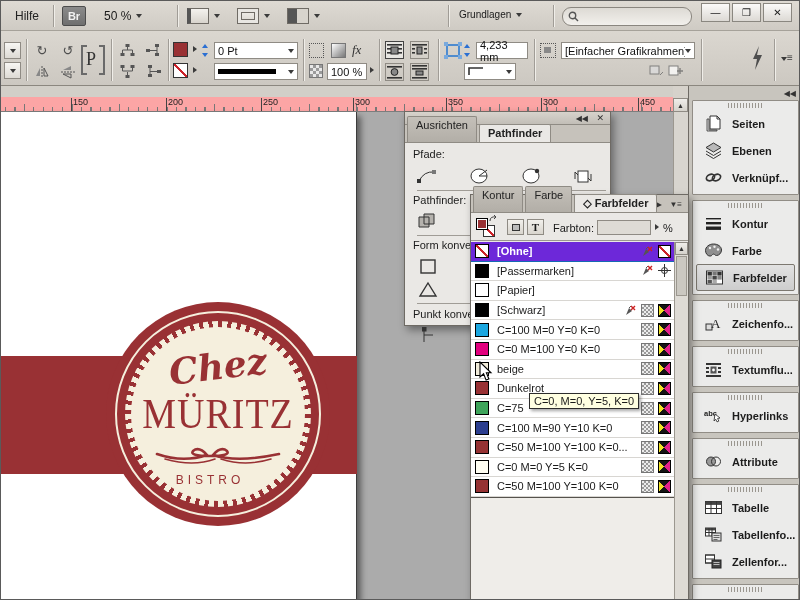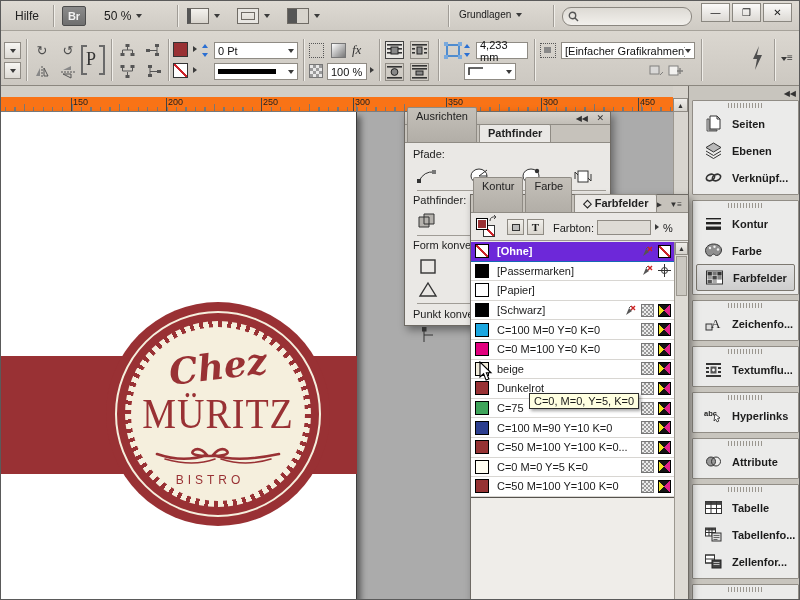--- a/index.html
+++ b/index.html
@@ -30,21 +30,21 @@
   .spinner i{display:block;width:0;height:0;border-left:3px solid transparent;border-right:3px solid transparent}
   .spinner i.up{border-bottom:4px solid #2a6fd3}
   .spinner i.dn{border-top:4px solid #2a6fd3}
   .swatch-proxy{position:absolute;width:15px;height:15px;border:1px solid #333}
   .none-diag{background:#fff linear-gradient(to top right,transparent 44%,#cc2229 44%,#cc2229 56%,transparent 56%)}
   .tiny-arr{position:absolute;width:0;height:0;border-top:3.5px solid transparent;border-bottom:3.5px solid transparent;border-left:4px solid #3a3a3a}
   .checker{background:repeating-conic-gradient(#9a9a9a 0 25%,#e8e8e8 0 50%) 0 0/6px 6px}
 
   
   .rulerwrap{position:absolute;left:0;top:85px;width:672px;height:26px;background:#d2cfc8}
-  .ruler{position:absolute;left:0;top:11px;width:672px;height:15px;background:#f97316;border-bottom:1px solid #7d7d7d}
+  .ruler{position:absolute;left:0;top:11px;width:672px;height:15px;background:#fca5a5;border-bottom:1px solid #7d7d7d}
   .ruler-ticks{position:absolute;left:0;right:0;bottom:0;height:14px;
     background:repeating-linear-gradient(90deg,#777 0 1px,transparent 1px 9.5px) 3.5px bottom/100% 4px no-repeat,
                repeating-linear-gradient(90deg,#777 0 1px,transparent 1px 47.5px) 22.5px bottom/100% 7px no-repeat}
   .rlabel{position:absolute;top:0;font-size:9px;color:#222}
   .rtick{position:absolute;bottom:0;width:1px;height:13px;background:#444}
   .scrollbtn{position:absolute;background:linear-gradient(#f0eeea,#d5d2cb);border:1px solid #8f8b84;display:flex;align-items:center;justify-content:center;font-size:7px;color:#333}
 
   
   .canvas{position:absolute;left:0;top:111px;width:672px;height:489px;background:#ababab}
   .page{position:absolute;left:0;top:0;width:356px;height:489px;background:#fff;border-right:1px solid #3c3c3c;box-shadow:4px 4px 6px rgba(0,0,0,.45)}
@@ -57,21 +57,21 @@
   .badge .script{position:absolute;left:0;right:0;top:18px;font-family:"DejaVu Serif",serif;font-style:italic;font-weight:bold;font-size:36px;color:var(--red);transform:rotate(-7deg)}
   .badge .name{position:absolute;left:0;right:0;top:64px;font-family:"Liberation Serif",serif;font-size:38px;color:var(--red);letter-spacing:1px;transform:scaleY(1.12)}
   .badge .flourish{position:absolute;left:22px;top:112px}
   .badge .sub{position:absolute;left:0;right:16px;top:146px;font-size:12px;letter-spacing:4px;color:var(--red)}
 
   
   .panel{position:absolute;background:#eae8e5;border:1px solid #6e6a64;box-shadow:3px 4px 8px rgba(0,0,0,.4)}
   .p-header{height:13px;background:linear-gradient(#d7d3cc,#c2beb7);border-bottom:1px solid #8f8b84;position:relative}
   .p-hbtn{position:absolute;top:1px;font-size:8px;color:#333;line-height:11px}
   .tabstrip{height:18px;background:#c6c2bb;display:flex;align-items:flex-end;position:relative;border-bottom:1px solid #8f8b84}
-  .tab{height:35px;padding:0 8px;font-size:11px;line-height:16px;background:linear-gradient(#c4c0b9,#b2aea7);border:1px solid #8f8b84;border-bottom:none;margin-left:2px;color:#222;border-radius:2px 2px 0 0}
+  .tab{height:26px;padding:0 8px;font-size:11px;line-height:16px;background:linear-gradient(#c4c0b9,#b2aea7);border:1px solid #8f8b84;border-bottom:none;margin-left:2px;color:#222;border-radius:2px 2px 0 0}
   .tab.active{background:#eae8e5;font-weight:bold;height:18px;position:relative;z-index:2}
   .p-label{font-size:11px;color:#1c1c1c}
   .pf-icon{width:24px;height:20px;display:inline-flex;align-items:center;justify-content:center}
 
   
   .sw-toolbar{position:relative;height:28px;background:#eae8e5;border-bottom:1px solid #9b978f}
   .fmt-btn{position:absolute;width:17px;height:16px;background:linear-gradient(#f2f0ec,#d9d5ce);border:1px solid #8f8b84;display:flex;align-items:center;justify-content:center;font-size:11px;font-weight:bold;font-family:"Liberation Serif",serif}
   .sw-list{position:absolute;left:0;top:47px;width:204px;bottom:0;background:#f4f2ef;border-right:1px solid #9b978f}
   .sw-row{height:19.6px;display:flex;align-items:center;padding:0 3px 0 4px;border-bottom:1px solid #d8d6d2;background:#fff}
   .sw-row.sel{background:#6d28d9;border-bottom-color:#1668b4}

